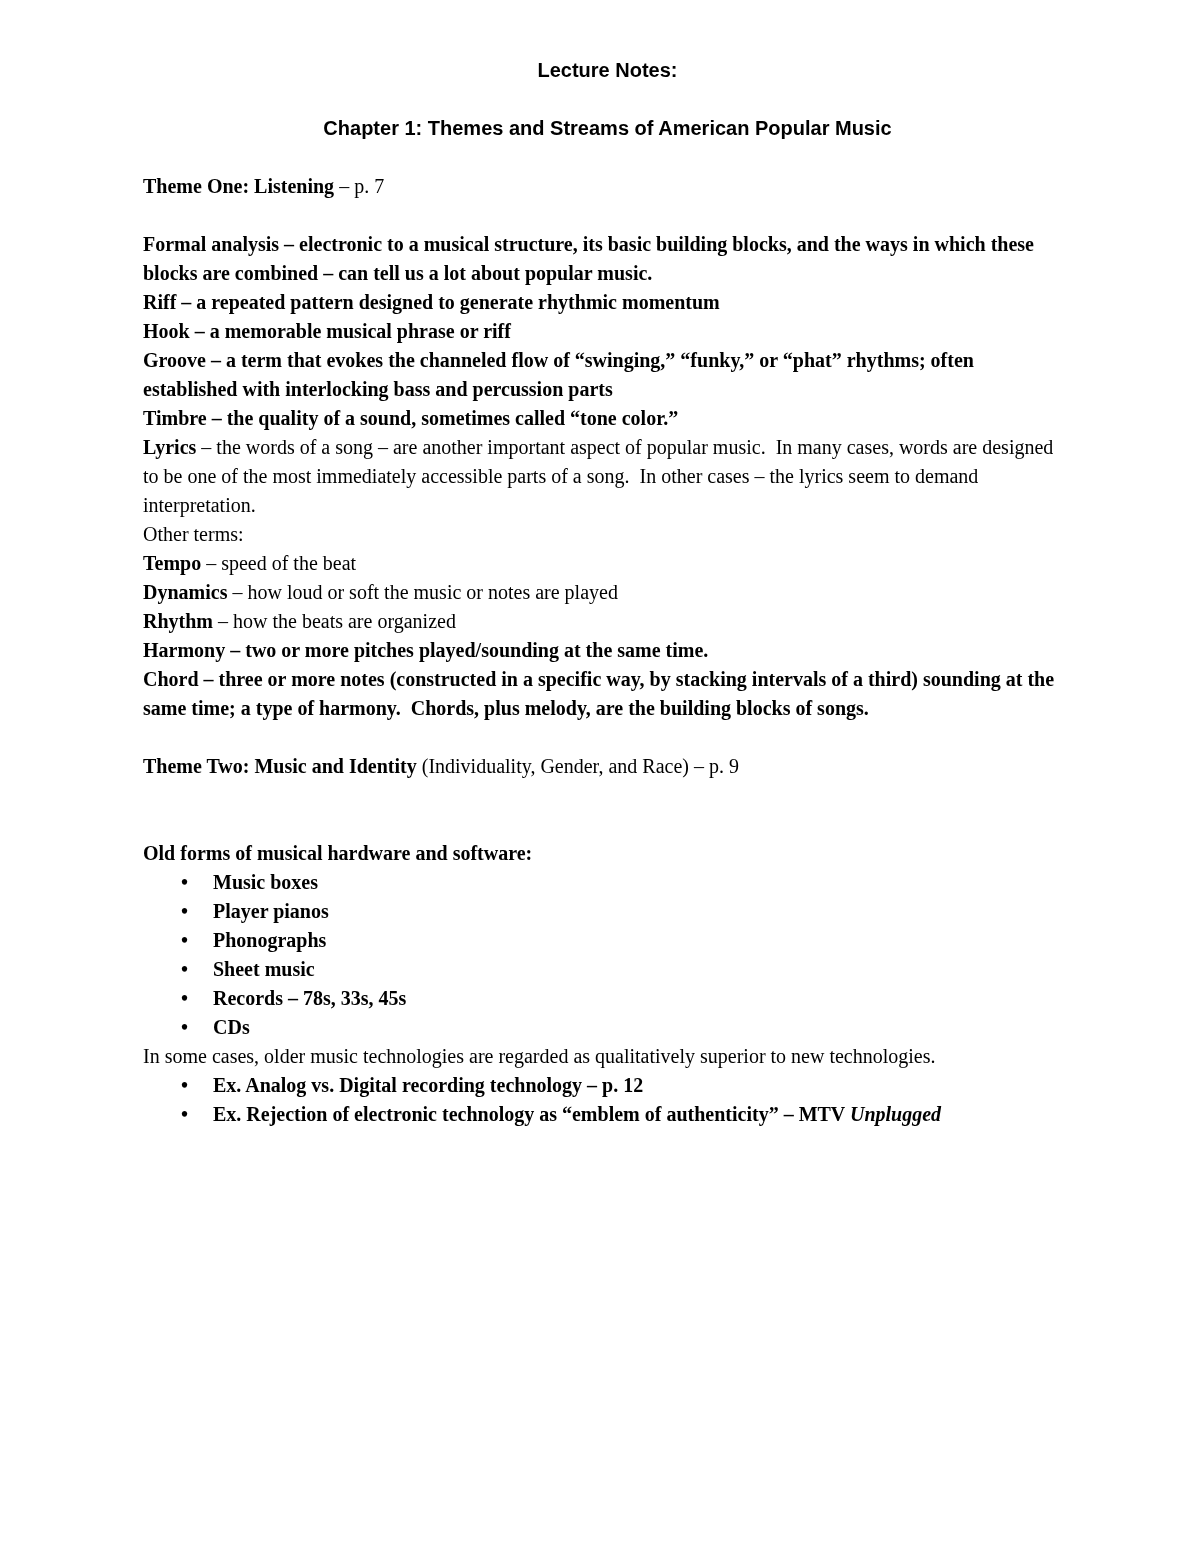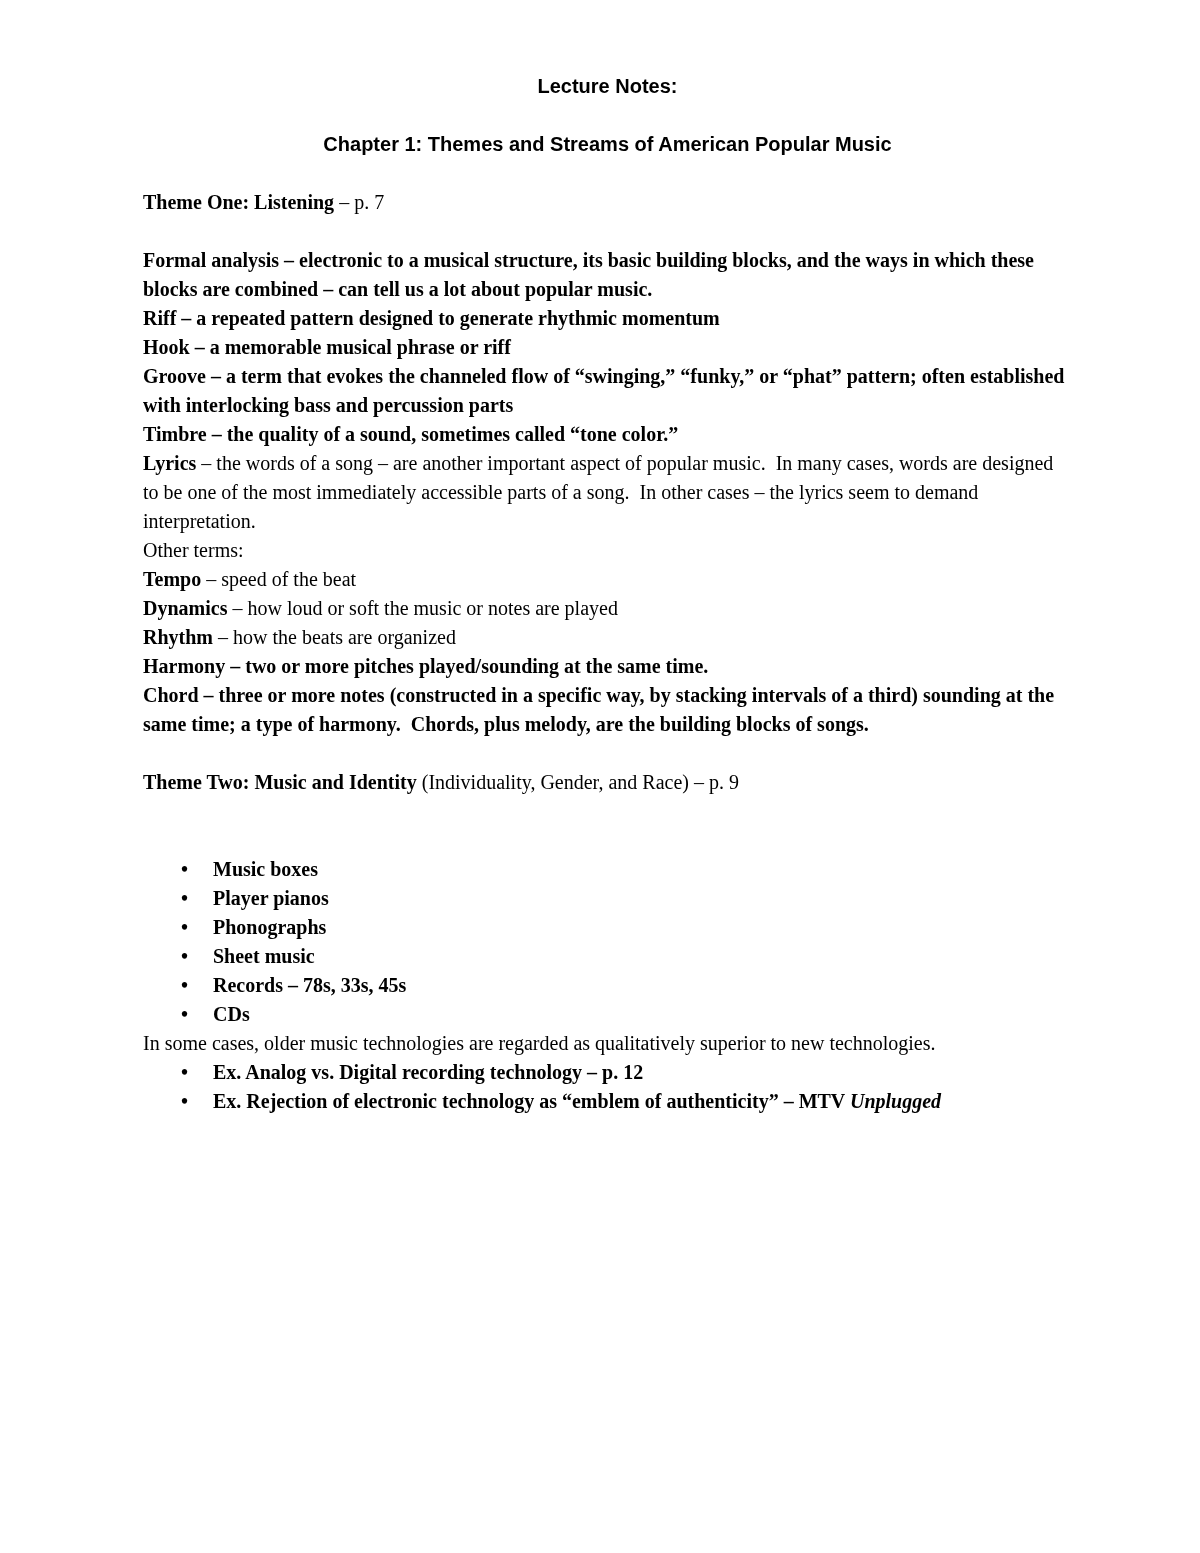--- a/index.html
+++ b/index.html
@@ -6,21 +6,21 @@
     margin: 0;
     padding: 0;
     background: #ffffff;
   }
   .page {
     position: relative;
     width: 1200px;
     height: 1553px;
     box-sizing: border-box;
     background: #ffffff;
-    padding: 72px 128px 40px 143px;
+    padding: 56px 128px 40px 143px;
     font-family: "Liberation Sans", sans-serif;
     font-size: 20px;
     line-height: 29px;
     color: #000000;
     overflow: hidden;
   }
   .center {
     text-align: center;
     font-weight: 700;
   }
@@ -54,33 +54,34 @@
   </div>
   <div class="spacer"></div>
   <div class="center">Chapter 1: Themes and Streams of American Popular Music</div>
   <div class="spacer"></div>
   <div id="doc-body">
       <div class="para"><span class="run b">Theme One: Listening</span><span class="run"> – p. 7</span></div>
       <div class="spacer"></div>
       <div class="para"><span class="run b">Formal analysis – electronic to a musical structure, its basic building blocks, and the ways in which these blocks are combined – can tell us a lot about popular music.</span></div>
       <div class="para"><span class="run b">Riff – a repeated pattern designed to generate rhythmic momentum</span></div>
       <div class="para"><span class="run b">Hook – a memorable musical phrase or riff</span></div>
-      <div class="para"><span class="run b">Groove – a term that evokes the channeled flow of “swinging,” “funky,” or “phat” pattern; often established with interlocking bass and percussion parts</span></div>
+      <div class="para"><span class="run b">Groove – a term that evokes the channeled flow of “swinging,” “funky,” or “phat” rhythms; often established with interlocking bass and percussion parts</span></div>
       <div class="para"><span class="run b">Timbre – the quality of a sound, sometimes called “tone color.”</span></div>
       <div class="para"><span class="run b">Lyrics</span><span class="run"> – the words of a song – are another important aspect of popular music.  In many cases, words are designed to be one of the most immediately accessible parts of a song.  In other cases – the lyrics seem to demand interpretation.</span></div>
       <div class="para"><span class="run">Other terms:</span></div>
       <div class="para"><span class="run b">Tempo</span><span class="run"> – speed of the beat</span></div>
       <div class="para"><span class="run b">Dynamics</span><span class="run"> – how loud or soft the music or notes are played</span></div>
       <div class="para"><span class="run b">Rhythm</span><span class="run"> – how the beats are organized</span></div>
       <div class="para"><span class="run b">Harmony – two or more pitches played/sounding at the same time.</span></div>
       <div class="para"><span class="run b">Chord – three or more notes (constructed in a specific way, by stacking intervals of a third) sounding at the same time; a type of harmony.  Chords, plus melody, are the building blocks of songs.</span></div>
       <div class="spacer"></div>
       <div class="para"><span class="run b">Theme Two: Music and Identity</span><span class="run"> (Individuality, Gender, and Race) – p. 9</span></div>
       <div class="spacer"></div>
       <div class="spacer"></div>
+      <div class="para"><span class="run b">Old forms of musical hardware and software:</span></div>
       <div class="bullet"><span class="dot">•</span><span class="run b">Music boxes</span></div>
       <div class="bullet"><span class="dot">•</span><span class="run b">Player pianos</span></div>
       <div class="bullet"><span class="dot">•</span><span class="run b">Phonographs</span></div>
       <div class="bullet"><span class="dot">•</span><span class="run b">Sheet music</span></div>
       <div class="bullet"><span class="dot">•</span><span class="run b">Records – 78s, 33s, 45s</span></div>
       <div class="bullet"><span class="dot">•</span><span class="run b">CDs</span></div>
       <div class="para"><span class="run">In some cases, older music technologies are regarded as qualitatively superior to new technologies.</span></div>
       <div class="bullet"><span class="dot">•</span><span class="run b">Ex. Analog vs. Digital recording technology – p. 12</span></div>
       <div class="bullet"><span class="dot">•</span><span class="run b">Ex. Rejection of electronic technology as “emblem of authenticity” – MTV </span><span class="run b i">Unplugged</span></div>
     </div>

